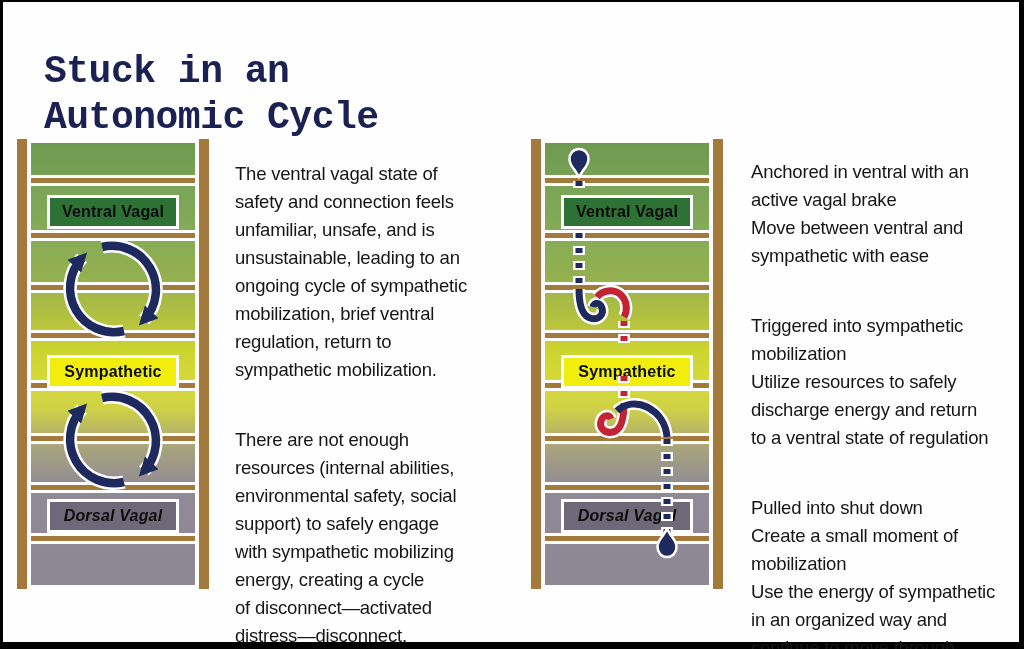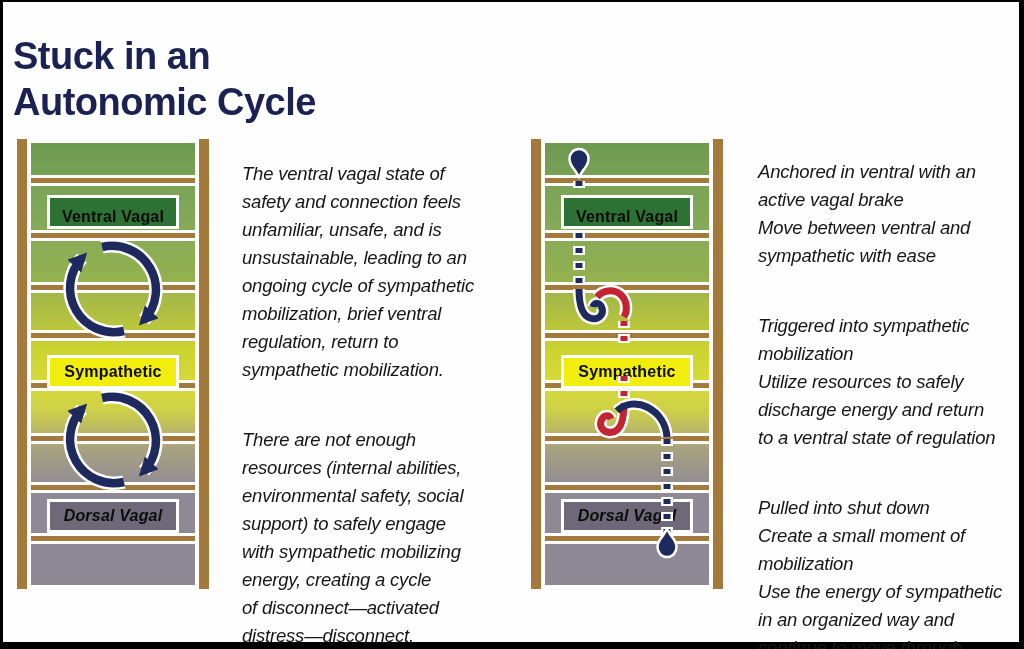--- a/index.html
+++ b/index.html
@@ -6,35 +6,35 @@
   body{
     width:1024px;height:649px;position:relative;background:#000;
     font-family:"Liberation Sans",sans-serif;overflow:hidden;
   }
   .page{
     position:absolute;left:3px;top:2px;right:5px;bottom:7px;
     background:#fefefe;
   }
   
   .title{
-    position:absolute;top:6px;
-    font-family:Liberation Sans, sans-serif;font-weight:bold;
+    position:absolute;top:22px;
+    font-family:Liberation Mono, monospace;font-weight:bold;
     font-size:38px;line-height:46px;color:var(--heading,#1b2152);
-    white-space:pre-line;letter-spacing:-0.5px;
+    white-space:pre-line;letter-spacing:-0.5px;margin-left:31px;
   }
   .title.left{left:10px;}
   .title.right{left:522px;}
   
   .prose{
     position:absolute;color:#161616;font-size:18.5px;line-height:28px;
     letter-spacing:-0.2px;white-space:pre-line;
   }
   .prose.left{left:228px;top:130px;width:286px;}
   .prose.right{left:744px;top:128px;width:286px;}
-  .prose p{margin:0 0 14px 11px;white-space:pre-line;font-style:italic;}
+  .prose p{margin:0 0 14px 4px;white-space:pre-line;}
   
   .ladder{position:absolute;top:137px;width:192px;height:450px;}
   .ladder.left{left:14px;}
   .ladder.right{left:528px;}
   .rail{position:absolute;top:0;bottom:0;width:10px;background:var(--rail,#a47a3c);}
   .rail.l{left:0;}
   .rail.r{right:0;}
   .panel{
     position:absolute;left:14px;right:14px;top:4px;bottom:4px;
     background:linear-gradient(180deg,
@@ -45,21 +45,21 @@
   .rung{
     position:absolute;left:0;right:0;height:11px;
     background:linear-gradient(180deg,#fff 0 3px,var(--rail,#a47a3c) 3px 8px,#fff 8px 11px);
   }
   .label-box{
     position:absolute;left:16px;right:16px;height:34px;
     border:3px solid #fff;box-sizing:border-box;
     display:flex;align-items:center;justify-content:center;
     font-weight:bold;font-size:16px;color:#0c0c0c;letter-spacing:0.2px;
   }
-  .label-box.ventral{top:52px;background:var(--ventral,#2e7135);align-items:flex-end;}
+  .label-box.ventral{top:52px;background:var(--ventral,#2e7135);}
   .label-box.symp{top:212px;background:var(--symp,#f1ee0d);}
   .label-box.dorsal{top:356px;background:var(--dorsal,#6e6878);font-style:italic;}
   .overlay{position:absolute;left:0;top:0;width:100%;height:100%;z-index:3;}
   
   .case{stroke:#fff;fill:none;}
   .ln-navy{stroke:var(--navy,#1e2a5e);fill:none;}
   .ln-red{stroke:var(--red,#c42333);fill:none;}
   .dash{stroke-dasharray:5 10;stroke-width:7;}
   .dash-case{stroke-dasharray:9 6;stroke-dashoffset:2;stroke-width:12;}
   .drop{fill:var(--navy,#1e2a5e);stroke:#fff;stroke-width:2.5;}

